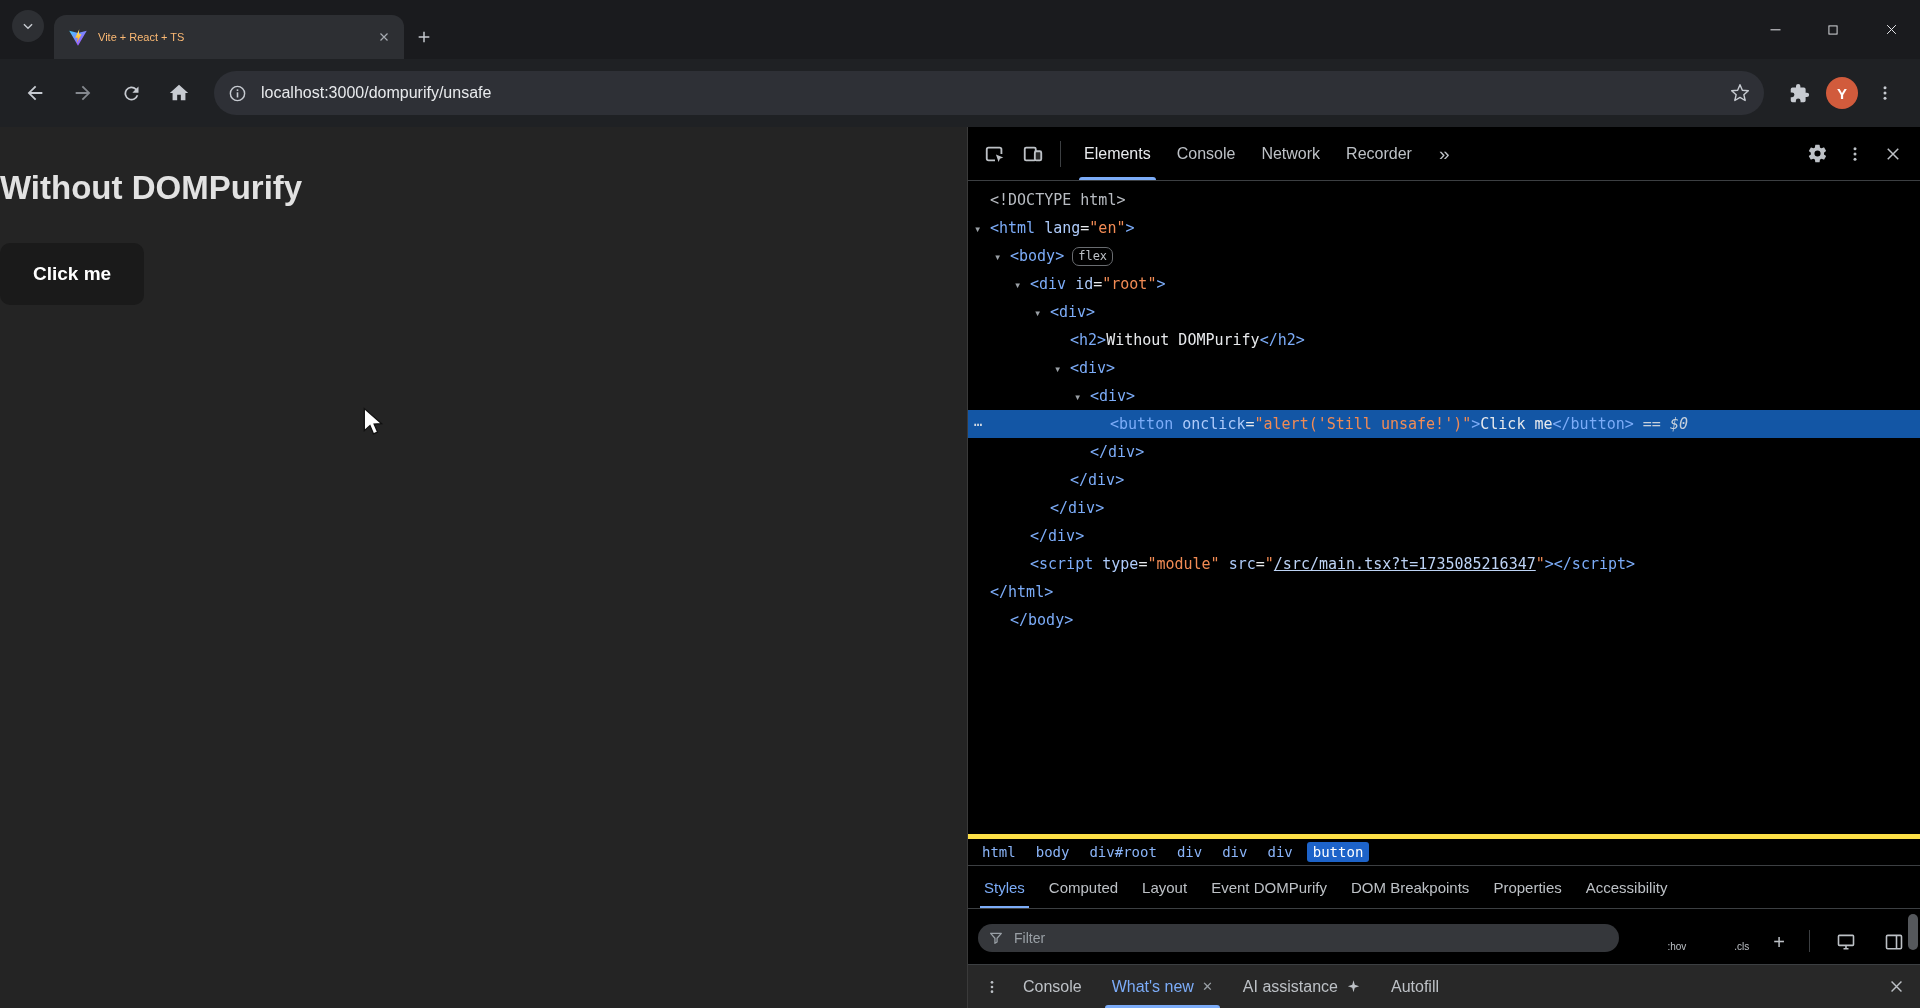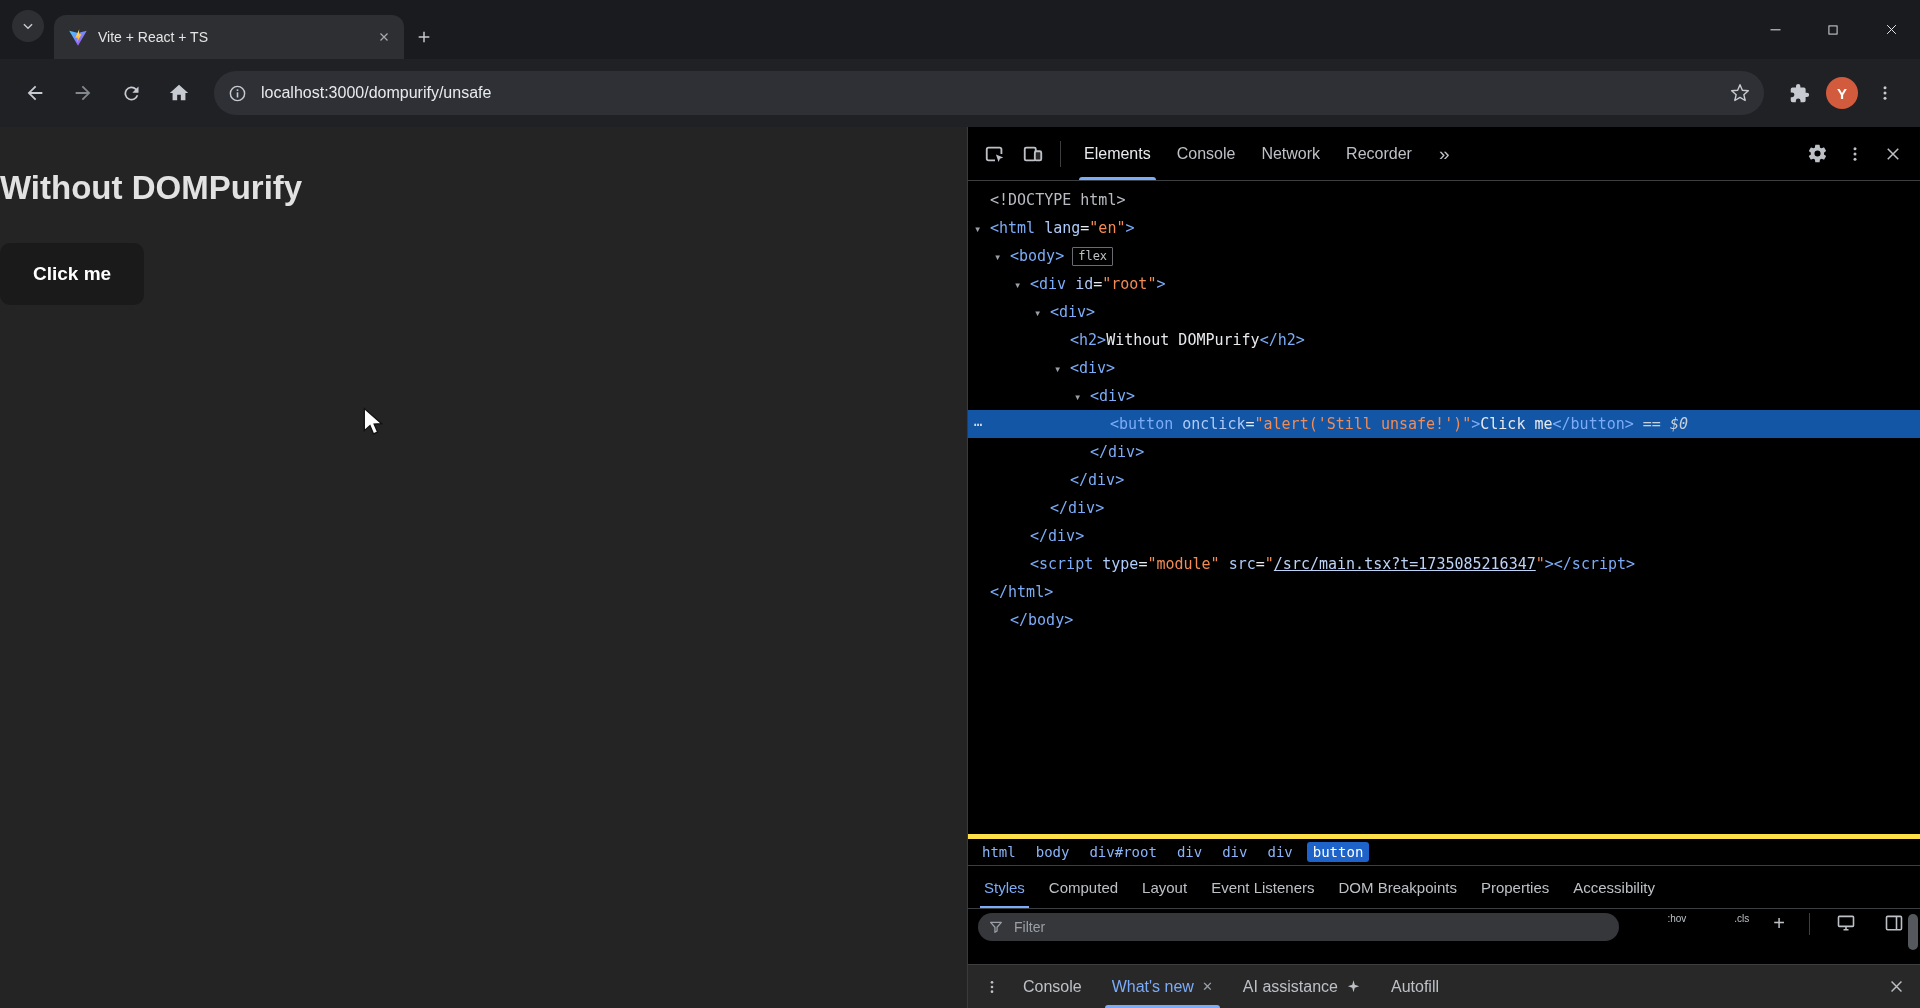--- a/index.html
+++ b/index.html
@@ -22,21 +22,21 @@
   .tab-search-btn {
     width:32px; height:32px; border-radius:50%; background:#2d2f33;
     display:flex; align-items:center; justify-content:center;
     margin:0 10px 8px 12px; align-self:center; cursor:pointer;
   }
   .tab {
     width:350px; height:44px; background:#2d2f33;
     border-radius:12px 12px 0 0; display:flex; align-items:center;
     padding:0 10px 0 14px; gap:10px;
   }
-  .tab-title { flex:1; font-size:14px; color:#e5e5e5; white-space:nowrap; overflow:hidden; }
+  .tab-title { flex:1; font-size:11px; color:#fdba74; white-space:nowrap; overflow:hidden; }
   .tab-close { width:20px; height:20px; display:flex; align-items:center; justify-content:center;
     color:#a6abb2; font-size:13px; border-radius:50%; cursor:pointer; }
   .new-tab-btn { margin:0 0 14px 12px; align-self:flex-end; cursor:pointer; }
   .window-controls { position:absolute; right:0; top:0; height:100%; display:flex; align-items:center; }
   .win-btn { width:58px; height:100%; display:flex; align-items:center; justify-content:center; cursor:pointer; }
 
   .toolbar {
     height:68px; background:#1f2124; display:flex; align-items:center;
     padding:0 14px; gap:6px; flex:0 0 auto;
   }
@@ -112,21 +112,21 @@
   .tk-punc { color:#e8eaed; }
   .tk-str { color:#f28b54; }
   .tk-text { color:#e8eaed; }
   .tk-link { color:#bdd3f5; text-decoration:underline; }
   .tk-meta { color:#d7dce2; font-style:italic; opacity:.92; }
   .tk-ellipsis {
     display:inline-block; background:#3c4043; color:#bdc1c6; border-radius:9px;
     padding:0 7px; margin:0 5px; line-height:18px; font-size:13px; vertical-align:1px; cursor:pointer;
   }
   .tk-badge {
-    display:inline-block; border:1px solid #696c70; color:#bdc1c6; border-radius:1px;
+    display:inline-block; border:1px solid #696c70; color:#bdc1c6; border-radius:7px;
     padding:0 5px; margin-left:8px; line-height:17px; font-size:12px; vertical-align:1px; cursor:pointer;
   }
 
   
   .breadcrumbs {
     height:31px; border-top:5px solid #fde047; display:flex; align-items:center;
     padding:7px 8px; gap:8px; font-family:"DejaVu Sans Mono", monospace; font-size:14px;
     flex:0 0 auto;
   }
   .crumb { color:#8ab4f8; padding:2px 6px; border-radius:3px; cursor:pointer; white-space:nowrap; }
@@ -137,22 +137,22 @@
     height:43px; border-top:1px solid #3c3f42; display:flex; align-items:stretch;
     padding:0 4px; flex:0 0 auto; overflow:hidden;
   }
   .s-tab { padding:0 12px; display:flex; align-items:center; font-size:15px; color:#bdc1c6; cursor:pointer; position:relative; white-space:nowrap; }
   .s-tab.active { color:#7cacf8; }
   .s-tab.active::after { content:""; position:absolute; left:8px; right:8px; bottom:0; height:2px; background:#7cacf8; }
 
   
   .styles-body { position:relative; flex:0 0 auto; }
   .filter-row {
-    height:44px; border-top:1px solid #3c3f42; display:flex; align-items:flex-start;
-    padding:4px 14px 0 10px; gap:24px;
+    height:44px; border-top:1px solid #3c3f42; display:flex; align-items:flex-end;
+    padding:12px 14px 0 10px; gap:24px;
   }
   .filter-pill {
     flex:1; height:28px; background:#35373b; border-radius:14px;
     display:flex; align-items:center; padding:0 10px; gap:8px;
   }
   .filter-pill input {
     flex:1; background:transparent; border:none; outline:none; color:#e8eaed;
     font-size:14px; font-family:"Liberation Sans",sans-serif;
   }
   .filter-pill input::placeholder { color:#9aa0a6; }
@@ -365,21 +365,21 @@
           <span class="crumb">div</span>
           <span class="crumb">div</span>
           <span class="crumb">div</span>
           <span class="crumb selected">button</span>
         </div>
 
       <div class="styles-tabs">
           <div class="s-tab active">Styles</div>
           <div class="s-tab">Computed</div>
           <div class="s-tab">Layout</div>
-          <div class="s-tab">Event Listeners</div>
+          <div class="s-tab">Event DOMPurify</div>
           <div class="s-tab">DOM Breakpoints</div>
           <div class="s-tab">Properties</div>
           <div class="s-tab">Accessibility</div>
         </div>
 
       <div class="styles-body">
         <div class="filter-row">
           <div class="filter-pill">
             <svg width="16" height="16" viewBox="0 0 24 24">
                 <path d="M4 5h16l-6.4 7.4V18l-3.2 2v-7.6z" fill="none" stroke="#9aa0a6" stroke-width="1.9" stroke-linejoin="round"></path>

